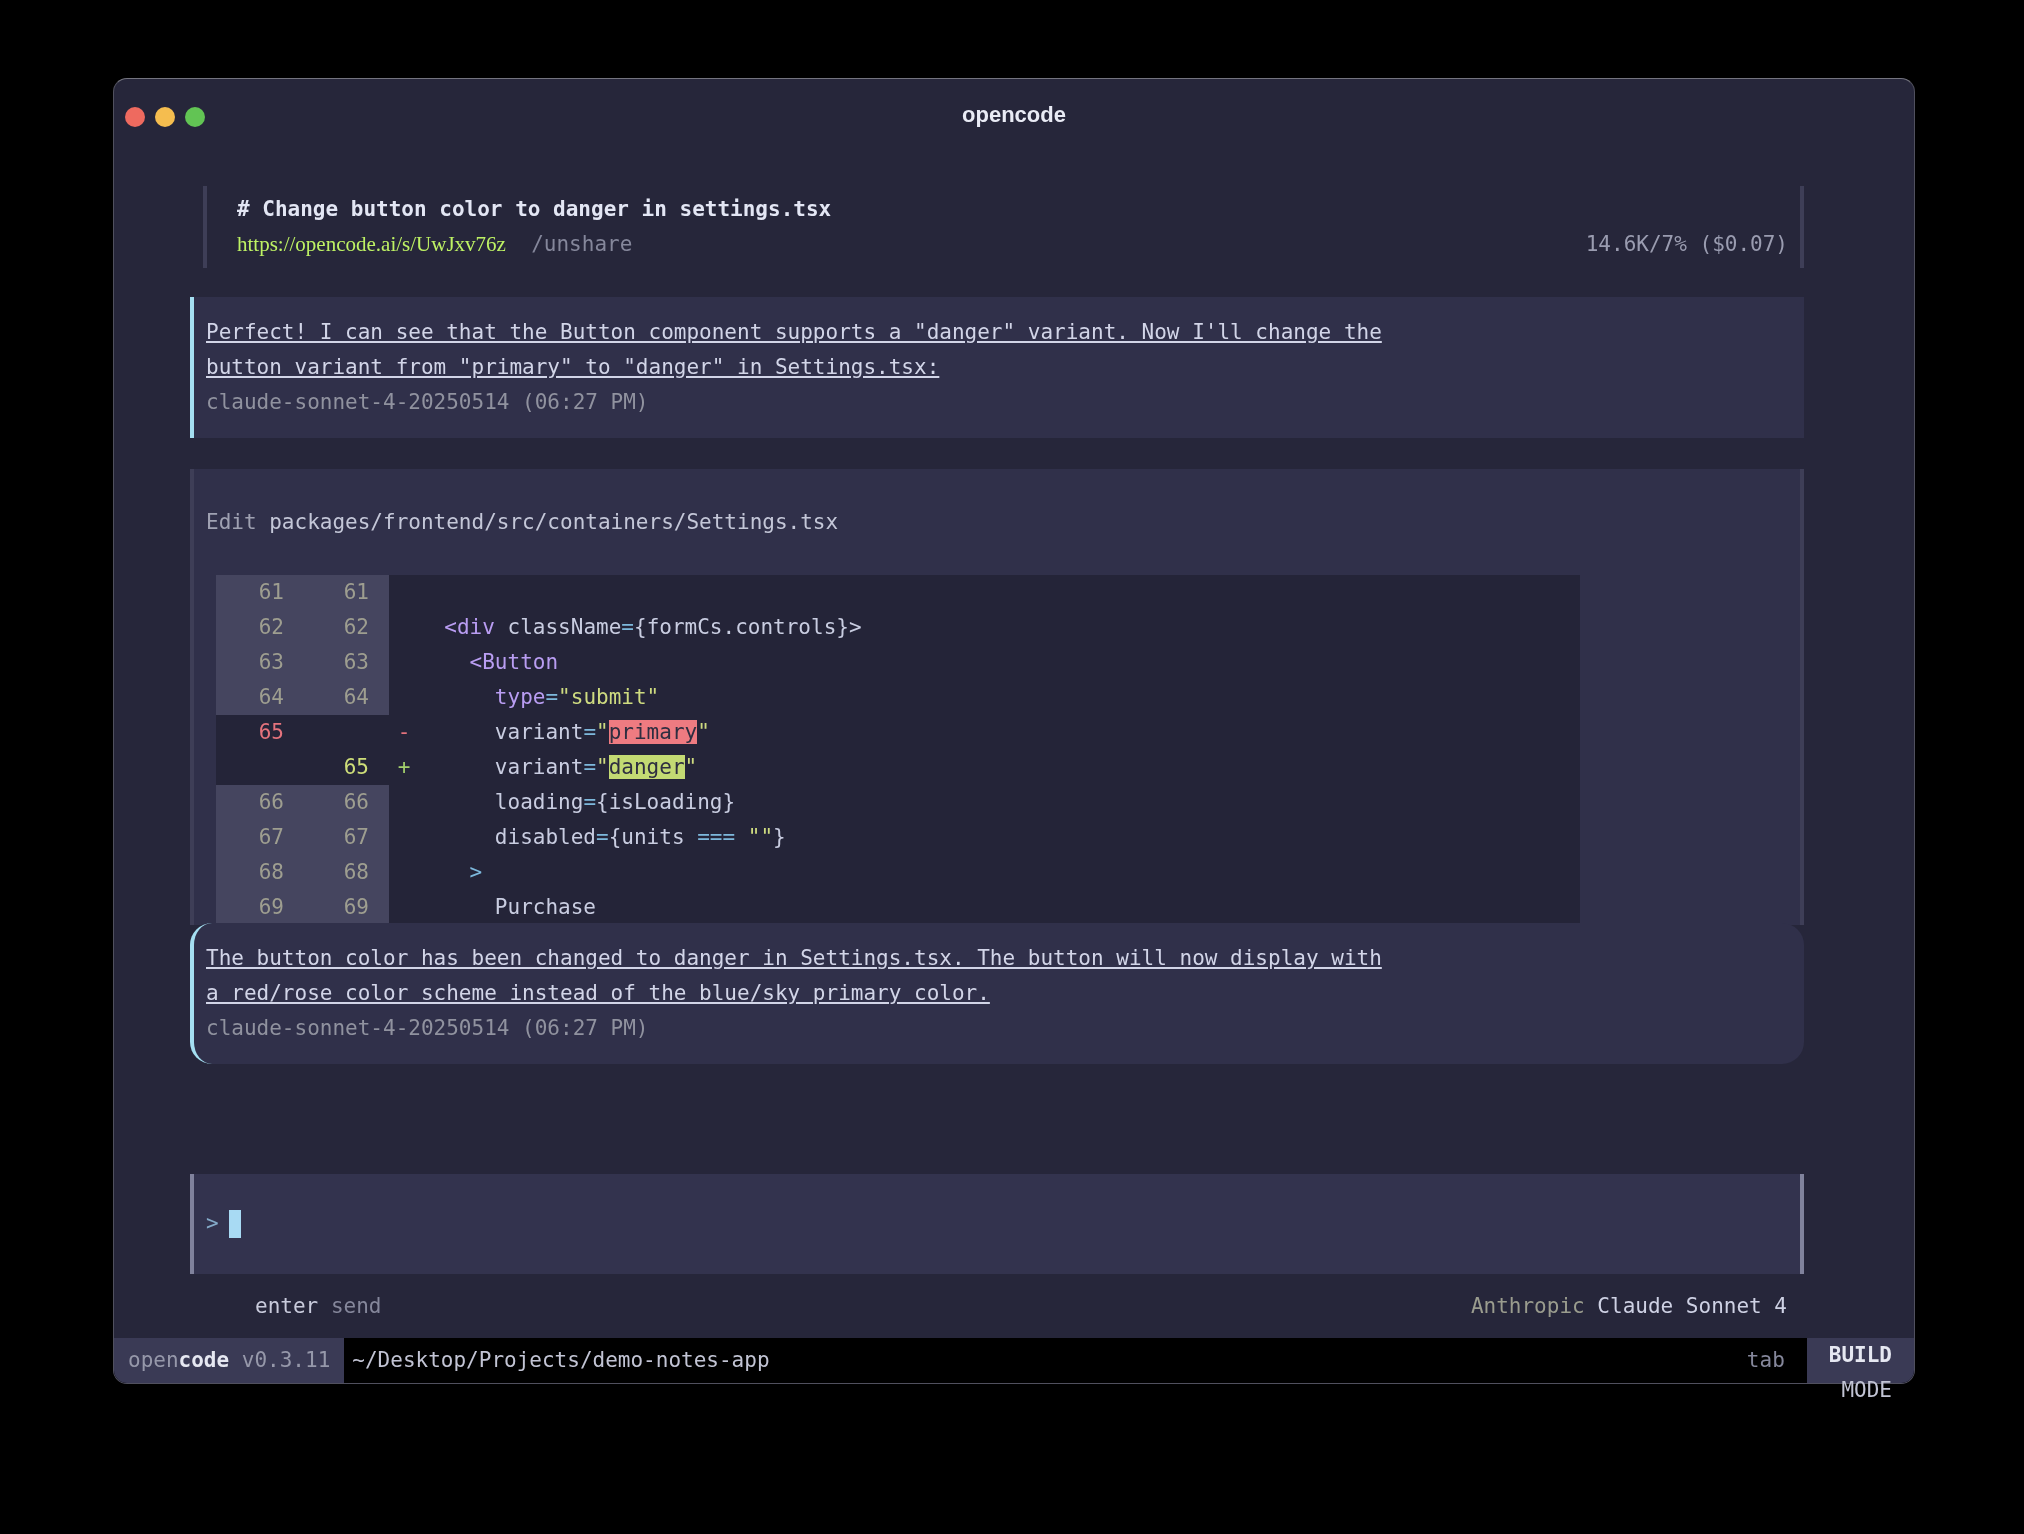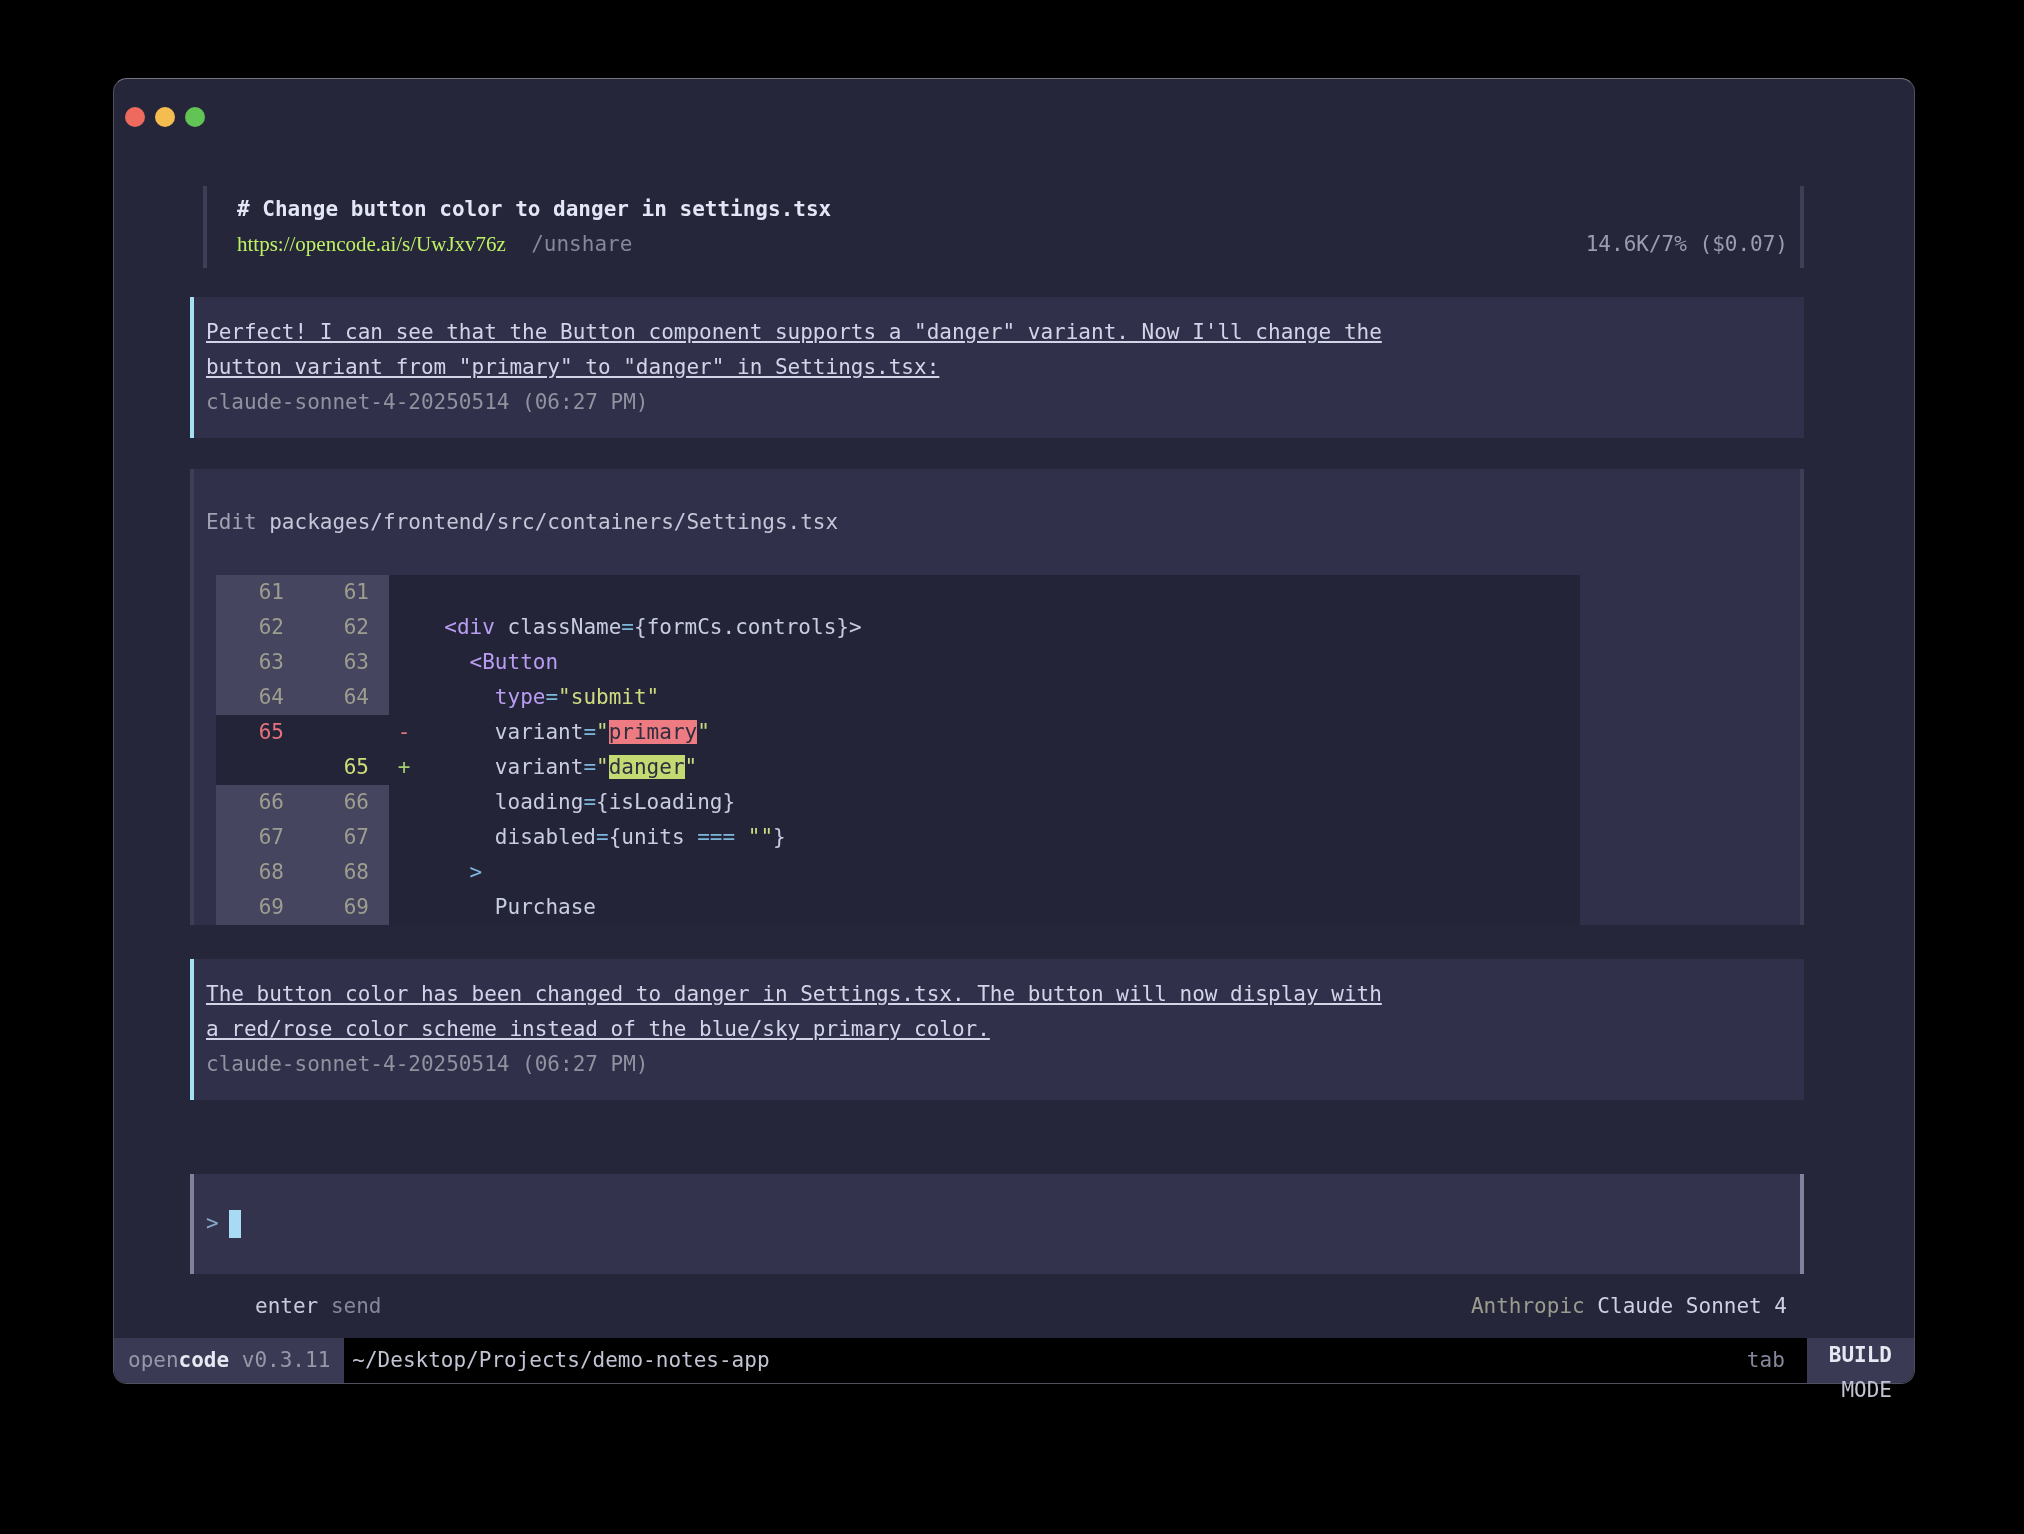--- a/index.html
+++ b/index.html
@@ -51,21 +51,21 @@
   
   .msg {
     position:absolute; left:76px; width:1614px;
     background:#30304a;
     border-left:4px solid #a5dff2;
     padding:18px 16px 18px 12px;
   }
   .msg .line { color:#d2d5e8; white-space:pre;text-decoration:underline; }
   .msg .meta { color:#90929f; white-space:pre; }
   .msg1 { top:218px; }
-  .msg2 { top:880px; }
+  .msg2 { top:844px;border-radius:22px; }
   
   .edit-block {
     position:absolute; left:76px; top:390px; width:1614px;
     background:#30304a;
   }
   .edit-block::before, .edit-block::after {
     content:""; position:absolute; top:0; bottom:0; width:4px; background:#3e3e57;
   }
   .edit-block::before { left:0; }
   .edit-block::after  { right:0; }
@@ -136,20 +136,21 @@
 <body>
 
 <div class="window">
 
   <div class="titlebar">
     <div class="lights">
       <div class="light red"></div>
       <div class="light yellow"></div>
       <div class="light green"></div>
     </div>
+    <div class="win-title">opencode</div>
   </div>
 
   <div class="share-header">
     <div class="sh-title"># Change button color to danger in settings.tsx</div>
     <div class="sh-row2">
       <span><span class="sh-url">https://opencode.ai/s/UwJxv76z</span><span class="sh-unshare">  </span><span class="sh-unshare">/unshare</span></span>
       <span class="sh-tokens">14.6K/7% ($0.07)</span>
     </div>
   </div>
 

